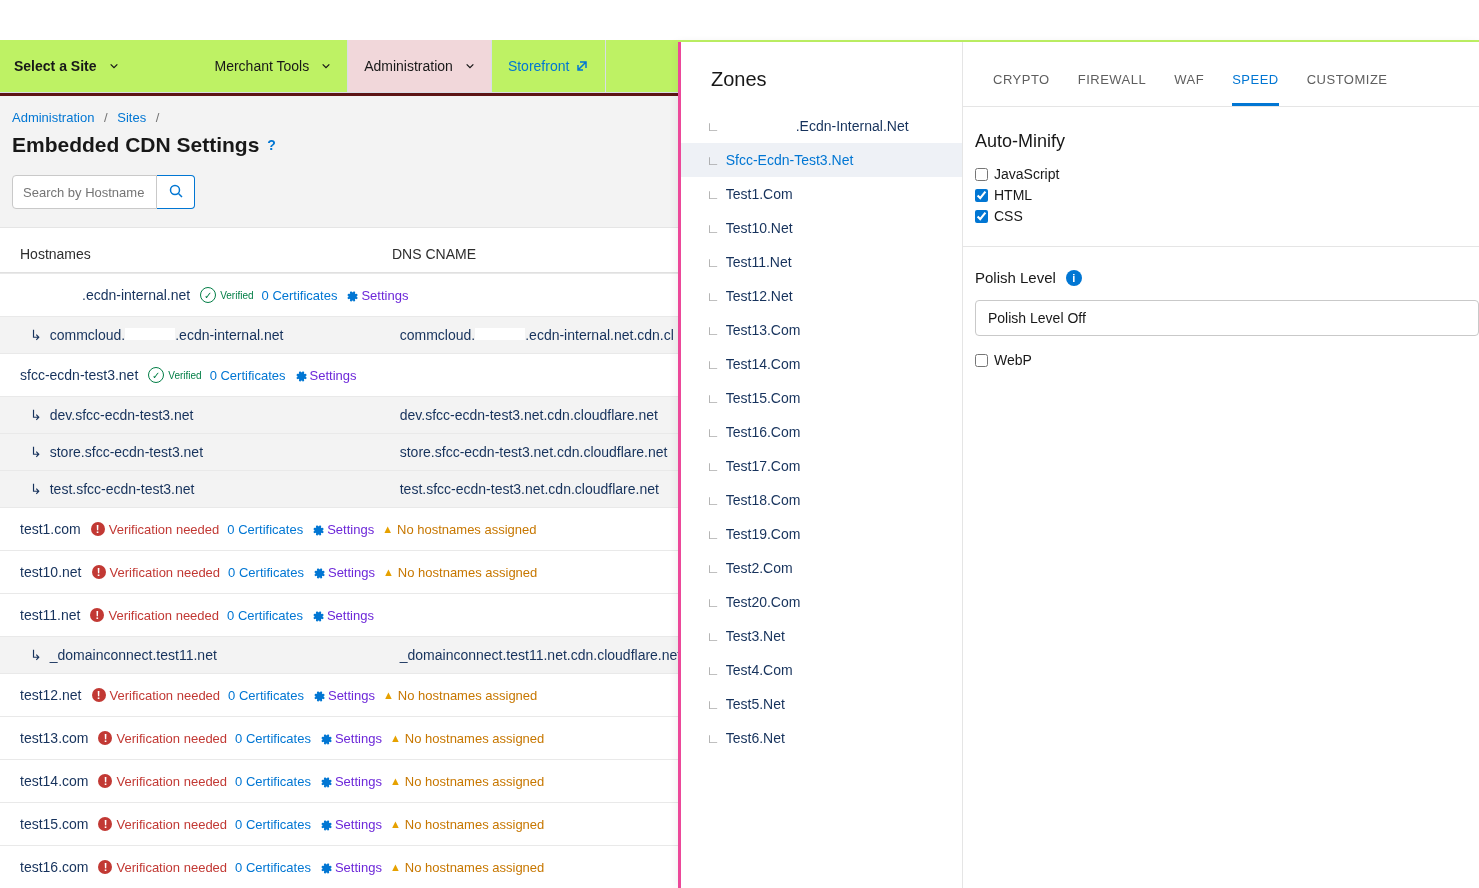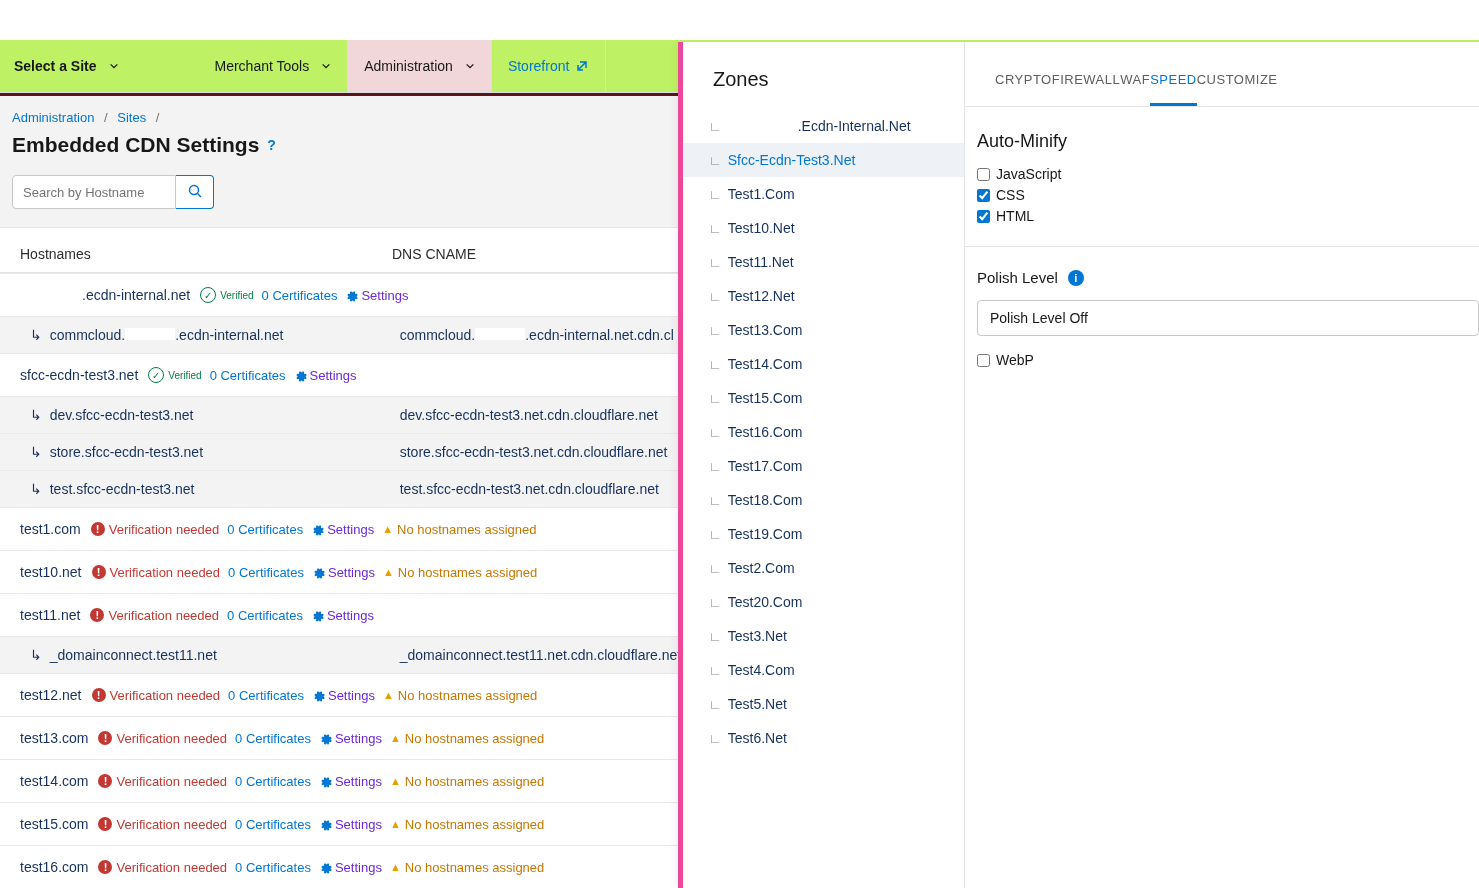--- a/index.html
+++ b/index.html
@@ -17,21 +17,21 @@
 
 
 .page-head { background: #f3f3f3; border-bottom: 1px solid #e5e5e5; padding: 14px 12px 18px 12px; }
 .crumbs { font-size: 13px; color: #747474; margin-bottom: 8px; }
 .crumbs a { color: #0176d3; text-decoration: none; }
 .crumbs .sep { color: #747474; padding: 0 6px; }
 .page-title { font-size: 21px; font-weight: 700; display: flex; align-items: center; }
 .help-icon { color: #0176d3; margin-left: 8px; font-size: 14px; }
 
 .searchbar { margin-top: 18px; display: flex; }
-.searchbar input { width: 164px; height: 34px; padding: 0 10px; border: 1px solid #c9c9c9; border-radius: 4px 0 0 4px; font-size: 13px; }
+.searchbar input { width: 145px; height: 34px; padding: 0 10px; border: 1px solid #c9c9c9; border-radius: 4px 0 0 4px; font-size: 13px; }
 .searchbar button { width: 38px; height: 34px; border: 1px solid #0176d3; border-left: none; background: #fff; color: #0176d3; border-radius: 0 4px 4px 0; cursor: pointer; }
 
 
 .cols { display: flex; padding: 10px 12px 0 12px; font-size: 14px; color: #2e2e2e; border-bottom: 1px solid #e0e0e0; }
 .col-h { width: 380px; padding: 8px 0 10px 8px; }
 .col-c { padding: 8px 0 10px 0; }
 
 .main-area { position: relative; }
 .rows { }
 .zone-row { display: flex; align-items: center; padding: 13px 0 13px 20px; border-top: 1px solid #e9e9e9; font-size: 14px; }
@@ -45,30 +45,30 @@
 .gear-ic { width: 13px; height: 13px; margin-right: 3px; }
 .warn { color: #c77700; font-size: 13px; display: inline-flex; align-items: center; }
 .warn::before { content: "▲"; color: #e6a100; margin-right: 4px; font-size: 11px; }
 .sub-row { display: flex; align-items: center; padding: 10px 0 10px 30px; background: #f3f3f3; border-top: 1px solid #e9e9e9; font-size: 14px; color: #16325c; }
 .sub-row .arrow { margin-right: 8px; color: #16325c; }
 .sub-row .sub-host { width: 350px; }
 .sub-row .sub-cname { color: #16325c; }
 .mask { background: #fff; display: inline-block; height: 12px; }
 
 
-.side-panel { position: absolute; top: 42px; left: 678px; right: 0; bottom: 0; background: #fff; display: flex; box-shadow: -2px 0 8px rgba(0,0,0,0.06); border-left: 5px solid #ec4899; }
+.side-panel { position: absolute; top: 42px; left: 678px; right: 0; bottom: 0; background: #fff; display: flex; box-shadow: -2px 0 8px rgba(0,0,0,0.06); border-left: 3px solid #ec4899; }
 .zones-col { width: 282px; border-right: 1px solid #e5e5e5; display: flex; flex-direction: column; }
 .zones-title { font-size: 20px; padding: 26px 0 18px 30px; color: #181818; }
 .zones-list { overflow-y: auto; flex: 1; }
 .zones-list .zitem { padding: 9px 0 9px 26px; font-size: 14px; color: #16325c; cursor: pointer; display: flex; align-items: center; }
 .zones-list .zitem.selected { background: #eef1f6; color: #0176d3; }
 .zones-list .zitem .tree { color: #888; margin-right: 6px; font-size: 13px; }
 
 .config-col { flex: 1; padding: 0; }
-.tabs { display: flex; padding: 30px 0 0 30px; border-bottom: 1px solid #e5e5e5; font-size: 13px; letter-spacing: 0.5px; color: #5e5e5e; }
+.tabs { display: flex; gap: 28px; padding: 30px 0 0 30px; border-bottom: 1px solid #e5e5e5; font-size: 13px; letter-spacing: 0.5px; color: #5e5e5e; }
 .tabs .tab { padding-bottom: 16px; cursor: pointer; }
 .tabs .tab.active { color: #0176d3; border-bottom: 3px solid #0176d3; font-weight: 500; }
 
 .section { padding: 24px 0 0 12px; }
 .sec-title { font-size: 18px; margin-bottom: 14px; }
 .chk-row { display: flex; align-items: center; font-size: 14px; margin-bottom: 5px; }
 .chk-row input { margin-right: 6px; accent-color: #0176d3; }
 .divider { border-top: 1px solid #e5e5e5; margin: 22px 0 0 0; }
 .sec2 { padding: 22px 0 0 12px; }
 .label-row { display: flex; align-items: flex-end; font-size: 15px; margin-bottom: 14px; }
@@ -345,25 +345,25 @@
       <div class="tab">CUSTOMIZE</div>
     </div>
     <div class="section">
       <div class="sec-title">Auto-Minify</div>
       <label class="chk-row">
           <input type="checkbox" style="">
           <span>JavaScript</span>
         </label>
       <label class="chk-row">
           <input type="checkbox" checked="" style="">
-          <span>CSS</span>
+          <span>HTML</span>
         </label>
       <label class="chk-row">
           <input type="checkbox" checked="" style="">
-          <span>HTML</span>
+          <span>CSS</span>
         </label>
     </div>
     <div class="divider"></div>
     <div class="sec2">
       <div class="label-row">
         <span>Polish Level</span>
         <span class="info-ic">i</span>
       </div>
       <div class="select-polish">
         <span>Polish Level Off</span>

